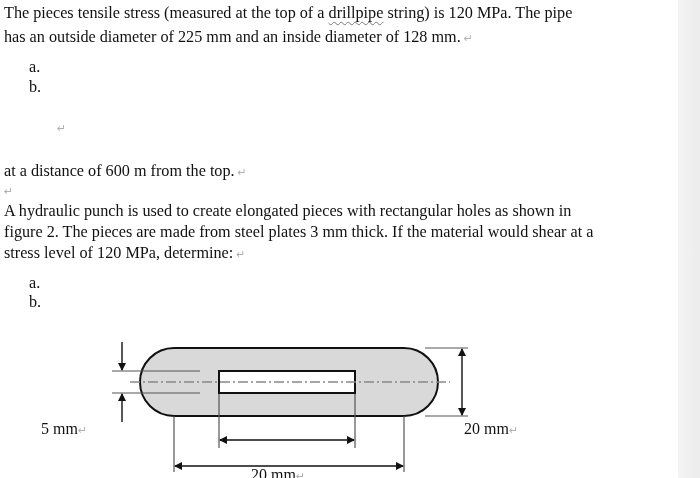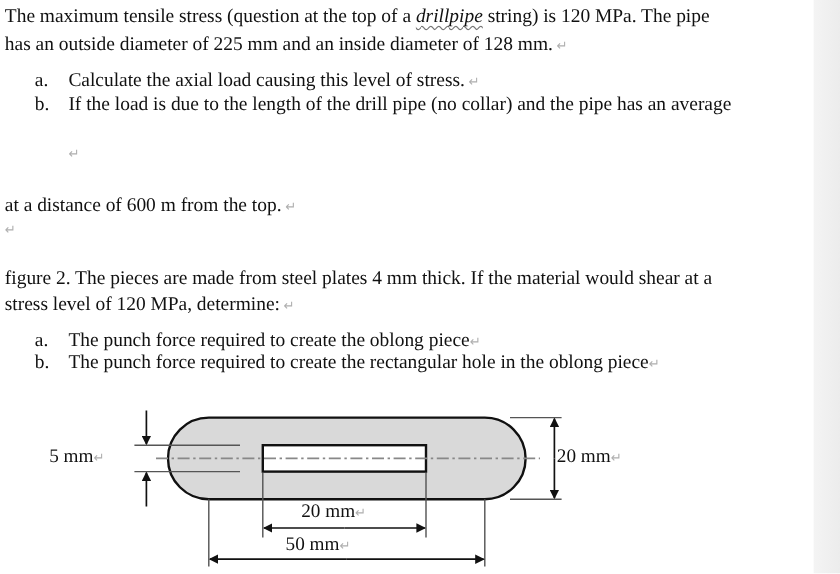--- a/index.html
+++ b/index.html
@@ -8,49 +8,46 @@
     font-family: "Liberation Serif", "DejaVu Serif", serif;
     color:#111; position:relative;
   }
   .page { position:absolute; left:0; top:0; width:678px; height:478px; background:#fff; }
   .gutter { position:absolute; right:0; top:0; width:22px; height:478px;
     background:linear-gradient(to right,#f4f4f4,#ececec); }
   .line { position:absolute; left:4px; font-size:16.2px; line-height:20px; white-space:nowrap; }
   .ind { left:29px; }
   .ind2 { left:57px; }
   .mark { color:#b0b0b0; font-size:11px; margin-left:3px; font-family:"DejaVu Sans", sans-serif; }
-  .squiggle { text-decoration: underline wavy #777; text-decoration-thickness:1px; text-underline-offset:3px;font-style:italic; }
+  .squiggle { text-decoration: underline wavy #777; text-decoration-thickness:1px; text-underline-offset:3px; }
   .fig { position:absolute; left:0; top:320px; }
-  .lbl { position:absolute; font-size:16px; white-space:nowrap; }
+  .lbl { position:absolute; font-size:16px; white-space:nowrap;margin-top:48px; }
 </style>
 </head>
 <body>
 
 <div class="page">
 
-  <div class="line" style="top:3px"><span>The maximum tensile stress (question at the top of a </span><span class="squiggle">drillpipe</span><span> string) is 120 MPa. The pipe</span></div>
+  <div class="line" style="top:3px"><span>The pieces tensile stress (measured at the top of a </span><span class="squiggle">drillpipe</span><span> string) is 120 MPa. The pipe</span></div>
   <div class="line" style="top:27px"><span>has an outside diameter of 225 mm and an inside diameter of 128 mm.</span><span class="mark">↵</span></div>
 
   <div class="line ind" style="top:57px"><span>a.</span></div>
-  <div class="line ind2" style="top:57px"><span>Calculate the axial load causing this level of stress.</span><span class="mark">↵</span></div>
 
   <div class="line ind" style="top:77px"><span>b.</span></div>
-  <div class="line ind2" style="top:77px">If the load is due to the length of the drill pipe (no collar) and the pipe has an average</div>
   <div class="line ind2" style="top:117px"><span class="mark" style="margin-left:0">↵</span></div>
 
   <div class="line" style="top:161px"><span>at a distance of 600 m from the top.</span><span class="mark">↵</span></div>
   <div class="line" style="top:180px"><span class="mark" style="margin-left:0">↵</span></div>
 
-  <div class="line" style="top:222px">figure 2. The pieces are made from steel plates 4 mm thick. If the material would shear at a</div>
+  <div class="line" style="top:201px">A hydraulic punch is used to create elongated pieces with rectangular holes as shown in</div>
+  <div class="line" style="top:222px">figure 2. The pieces are made from steel plates 3 mm thick. If the material would shear at a</div>
   <div class="line" style="top:243px"><span>stress level of 120 MPa, determine:</span><span class="mark">↵</span></div>
 
   <div class="line ind" style="top:273px">a.</div>
-  <div class="line ind2" style="top:273px"><span>The punch force required to create the oblong piece</span><span class="mark" style="margin-left:0">↵</span></div>
   <div class="line ind" style="top:292px">b.</div>
-  <div class="line ind2" style="top:292px"><span>The punch force required to create the rectangular hole in the oblong piece</span><span class="mark" style="margin-left:0">↵</span></div>
 
   <div class="fig">
     <svg width="700" height="158" viewBox="0 0 700 158">
       <defs>
         <marker id="ah" markerWidth="8" markerHeight="8" refX="7" refY="4" orient="auto" markerUnits="userSpaceOnUse">
           <path d="M0,0 L8,4 L0,8 Z" fill="#111"></path>
         </marker>
       </defs>
 
       <path d="M174,28 L404,28 A34,34 0 0 1 404,96 L174,96 A34,34 0 0 1 174,28 Z" fill="#d9d9d9" stroke="#111" stroke-width="2"></path>

